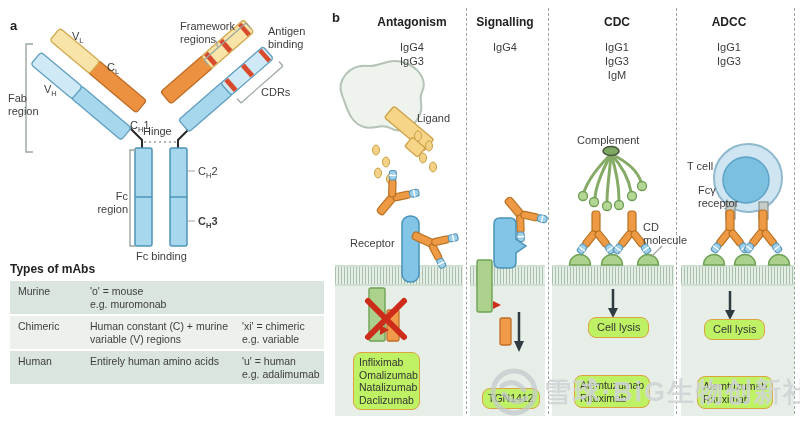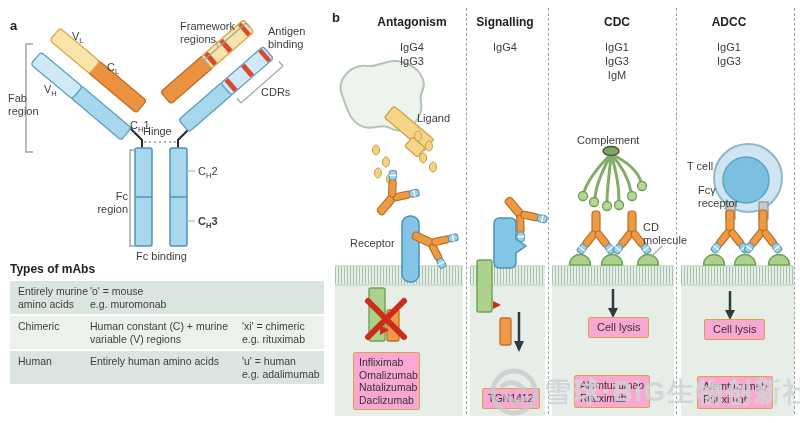--- a/index.html
+++ b/index.html
@@ -20,21 +20,21 @@
 
   
   #panel-b { position:absolute; left:330px; top:0; width:470px; height:423px; }
   .cellbg { position:absolute; top:284px; height:132px; background:#e7eee7; }
   .membrane { position:absolute; top:265px; height:21px;
      background:repeating-linear-gradient(90deg,#a9bfae 0 1px,#e6efe6 1px 3px);
      box-shadow:inset 0 2px 0 #cfdfd1, inset 0 -2px 0 #cfdfd1; }
   .divider { position:absolute; top:8px; height:406px; width:0; border-left:1px dashed #9aa5a0; }
   .colhead { position:absolute; font-size:12px; font-weight:bold; color:#222; text-align:center; }
   .isotypes { position:absolute; font-size:11px; line-height:14px; text-align:center; color:#3d3d3d; }
-  .obox { position:absolute; background:#f9a8d4; border:1.5px solid #dba441; border-radius:2px; padding:3px 5px; font-size:10.5px; line-height:12.5px; color:#333; }
+  .obox { position:absolute; background:#bef264; border:1.5px solid #dba441; border-radius:8px; padding:3px 5px; font-size:10.5px; line-height:12.5px; color:#333; }
   .lysis { padding:3px 8px; font-size:11px; }
 
   
   #watermark { position:absolute; left:488px; top:366px; display:flex; align-items:center; z-index:50; pointer-events:none; }
   .wm-text { font-size:27px; font-weight:bold; letter-spacing:2px; color:rgba(195,201,203,0.72); text-shadow:0 0 1px rgba(255,255,255,0.6); white-space:nowrap; }
 </style>
 </head>
 <body>
 
 <div id="canvas">
@@ -94,32 +94,32 @@
     <div class="lbl wrap" style="left:268px;top:25px;width:50px;">Antigen binding</div>
     <div class="lbl" style="left:261px;top:86px;">CDRs</div>
     <div class="lbl wrap" style="left:96px;top:190px;width:32px;text-align:right;">Fc region</div>
     <div class="lbl" style="left:198px;top:165px;"><span>C</span><sub>H</sub><span>2</span></div>
     <div class="lbl" style="left:198px;top:215px;font-weight:bold;"><span>C</span><sub>H</sub><span>3</span></div>
     <div class="lbl" style="left:136px;top:250px;">Fc binding</div>
 
     <div class="types-title">Types of mAbs</div>
     <div class="mab-table">
       <div class="mab-row">
-        <div>Entirely murine amino acids</div>
+        <div>Murine</div>
         <div>
             <div>'o' = mouse</div>
             <div>e.g. muromonab</div>
           </div>
       </div>
       <div class="mab-row">
         <div>Chimeric</div>
         <div>Human constant (C) + murine variable (V) regions</div>
         <div>
             <div>'xi' = chimeric</div>
-            <div>e.g. rituximab</div>
+            <div>e.g. variable</div>
           </div>
       </div>
       <div class="mab-row">
         <div>Human</div>
         <div>Entirely human amino acids</div>
         <div>
             <div>'u' = human</div>
             <div>e.g. adalimumab</div>
           </div>
       </div>

